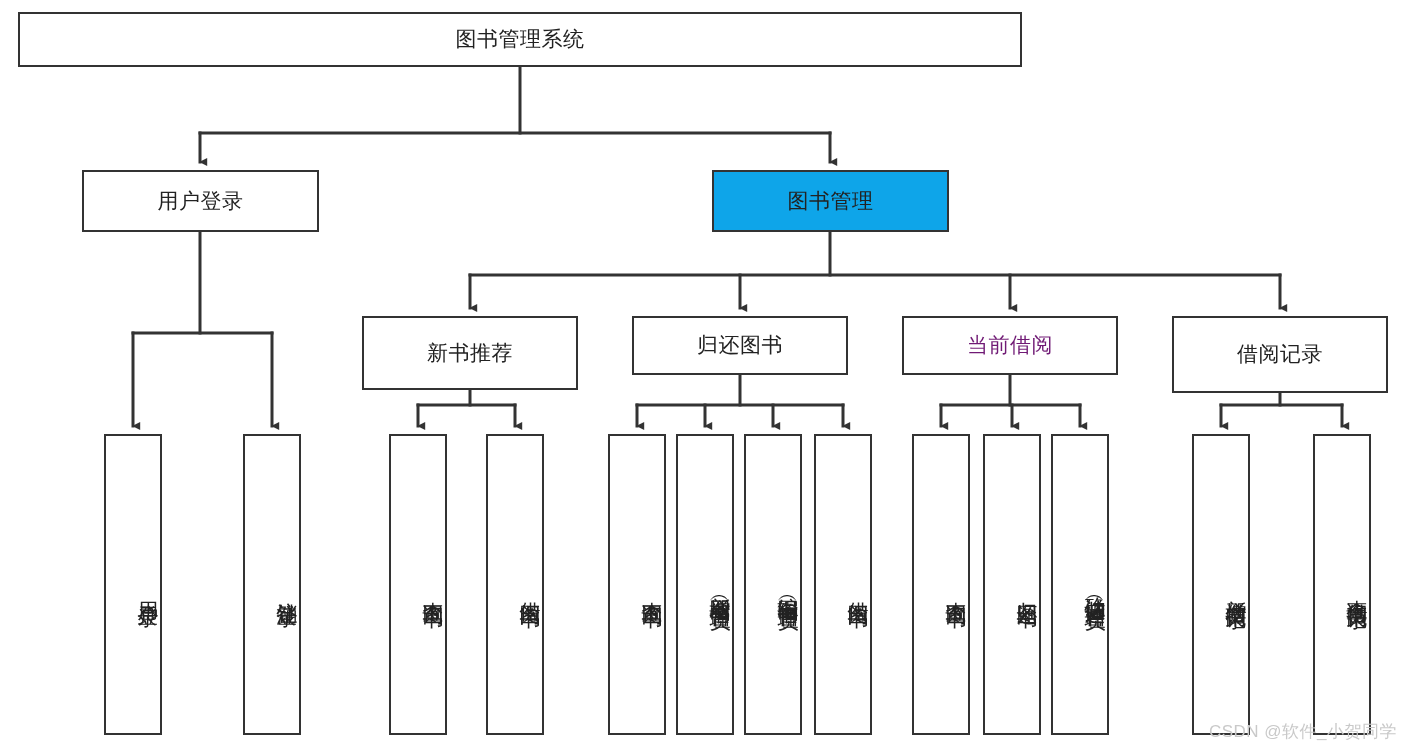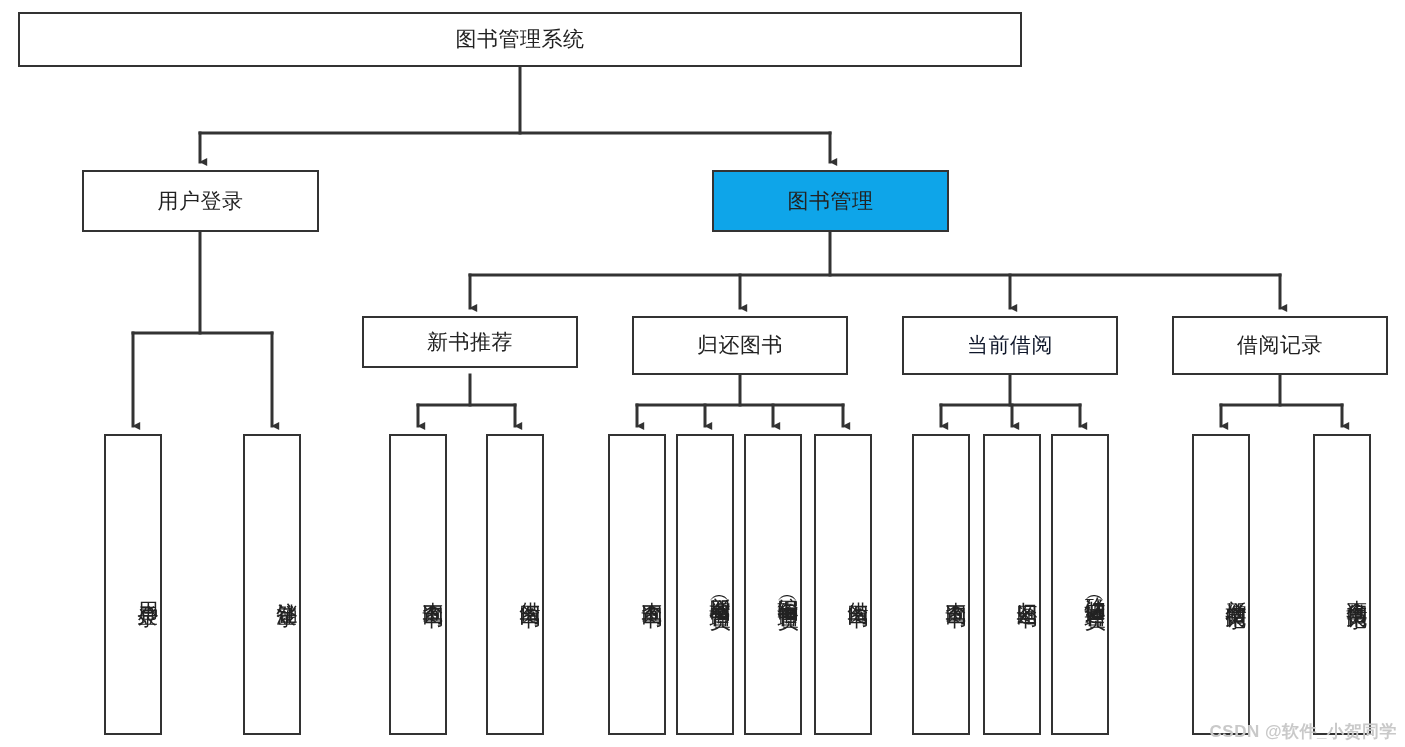--- a/index.html
+++ b/index.html
@@ -125,30 +125,30 @@
     <span class="node-label">图书管理系统</span>
   </div>
 
   <div class="node horizontal" style="left: 82px; top: 170px; width: 237px; height: 62px; border-color: rgb(51, 51, 51); background: rgb(255, 255, 255); color: rgb(34, 34, 34);">
     <span class="node-label">用户登录</span>
   </div>
   <div class="node horizontal" style="left: 712px; top: 170px; width: 237px; height: 62px; border-color: rgb(51, 51, 51); background: #0ea5e9; color: rgb(34, 34, 34);">
     <span class="node-label">图书管理</span>
   </div>
 
-  <div class="node horizontal" style="left: 362px; top: 316px; width: 216px; height: 52px; border-color: rgb(51, 51, 51); background: rgb(255, 255, 255); color: rgb(34, 34, 34);">
+  <div class="node horizontal" style="left: 362px; top: 316px; width: 216px; height: 74px; border-color: rgb(51, 51, 51); background: rgb(255, 255, 255); color: rgb(34, 34, 34);">
     <span class="node-label">新书推荐</span>
   </div>
   <div class="node horizontal" style="left: 632px; top: 316px; width: 216px; height: 59px; border-color: rgb(51, 51, 51); background: rgb(255, 255, 255); color: rgb(34, 34, 34);">
     <span class="node-label">归还图书</span>
   </div>
-  <div class="node horizontal" style="left: 902px; top: 316px; width: 216px; height: 59px; border-color: rgb(51, 51, 51); background: rgb(255, 255, 255); color: #0f172a;">
+  <div class="node horizontal" style="left: 902px; top: 316px; width: 216px; height: 59px; border-color: rgb(51, 51, 51); background: rgb(255, 255, 255); color: #701a75;">
     <span class="node-label">当前借阅</span>
   </div>
-  <div class="node horizontal" style="left: 1172px; top: 316px; width: 216px; height: 59px; border-color: rgb(51, 51, 51); background: rgb(255, 255, 255); color: rgb(34, 34, 34);">
+  <div class="node horizontal" style="left: 1172px; top: 316px; width: 216px; height: 77px; border-color: rgb(51, 51, 51); background: rgb(255, 255, 255); color: rgb(34, 34, 34);">
     <span class="node-label">借阅记录</span>
   </div>
 
   <div class="node vertical" style="left: 104px; top: 434px; width: 58px; height: 301px; border-color: rgb(51, 51, 51); background: rgb(255, 255, 255); color: rgb(34, 34, 34);">
     <span class="node-label">用户登录</span>
   </div>
   <div class="node vertical" style="left: 243px; top: 434px; width: 58px; height: 301px; border-color: rgb(51, 51, 51); background: rgb(255, 255, 255); color: rgb(34, 34, 34);">
     <span class="node-label">注销登录</span>
   </div>
   <div class="node vertical" style="left: 389px; top: 434px; width: 58px; height: 301px; border-color: rgb(51, 51, 51); background: rgb(255, 255, 255); color: rgb(34, 34, 34);">
@@ -178,14 +178,14 @@
   <div class="node vertical" style="left: 1051px; top: 434px; width: 58px; height: 301px; border-color: rgb(51, 51, 51); background: rgb(255, 255, 255); color: rgb(34, 34, 34);">
     <span class="node-label">确认归还（管理员）</span>
   </div>
   <div class="node vertical" style="left: 1192px; top: 434px; width: 58px; height: 301px; border-color: rgb(51, 51, 51); background: rgb(255, 255, 255); color: rgb(34, 34, 34);">
     <span class="node-label">新增借阅记录</span>
   </div>
   <div class="node vertical" style="left: 1313px; top: 434px; width: 58px; height: 301px; border-color: rgb(51, 51, 51); background: rgb(255, 255, 255); color: rgb(34, 34, 34);">
     <span class="node-label">查询借阅记录</span>
   </div>
 
-  <div id="watermark" style="color: rgb(201, 201, 201); font-weight: bold;">CSDN @软件_小贺同学</div>
+  <div id="watermark" style="color: rgb(201, 201, 201);">CSDN @软件_小贺同学</div>
 </div>
 
 </body></html>

